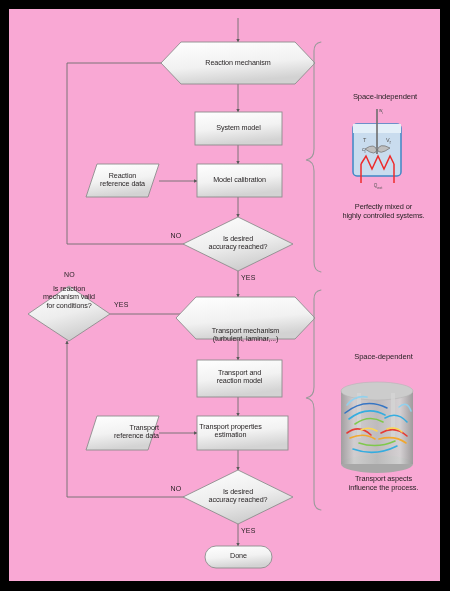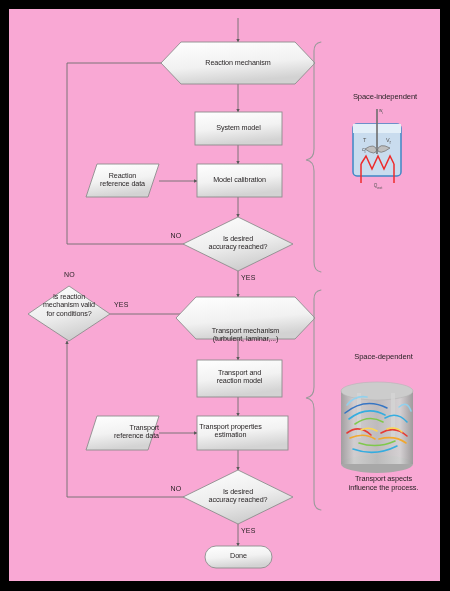--- a/index.html
+++ b/index.html
@@ -162,21 +162,21 @@
     <div>reference data</div>
   </div>
 
   <div class="lbl shape-text" style="left:188px;top:167px;width:85px;">Model calibration</div>
 
   <div class="lbl shape-text" style="left:174px;top:226px;width:110px;">
     <div>Is desired</div>
     <div>accuracy reached?</div>
   </div>
 
-  <div class="lbl shape-text" style="left:16px;top:284px;width:88px;text-align:center;">
+  <div class="lbl shape-text" style="left:16px;top:276px;width:88px;text-align:center;">
     <div>Is reaction</div>
     <div>mechanism valid</div>
     <div>for conditions?</div>
   </div>
 
   <div class="lbl shape-text" style="left:177px;top:300px;width:119px;margin-top:18px;">
     <div>Transport mechanism</div>
     <div>(turbulent, laminar,...)</div>
   </div>
 
@@ -218,20 +218,24 @@
   <div class="lbl tiny" style="left:353px;top:137px;width:14px;text-align:left;font-size:5.4px;">
     <span>c</span><sub>i</sub>
   </div>
   <div class="lbl tiny" style="left:377px;top:128px;width:14px;text-align:left;font-size:5.4px;">
     <span>V</span><sub>r</sub>
   </div>
   <div class="lbl tiny" style="left:356px;top:174px;width:26px;">
     <span>Q</span><sub>ext</sub>
   </div>
 
+  <div class="lbl side-cap" style="left:318px;top:194px;width:113px;">
+    <div>Perfectly mixed or</div>
+    <div>highly controlled systems.</div>
+  </div>
 
   <div class="lbl side-title" style="left:322px;top:344px;width:105px;">Space-dependent</div>
 
   <div class="lbl side-cap" style="left:318px;top:466px;width:113px;">
     <div>Transport aspects</div>
     <div>influence the process.</div>
   </div>
 
 </div>
 

